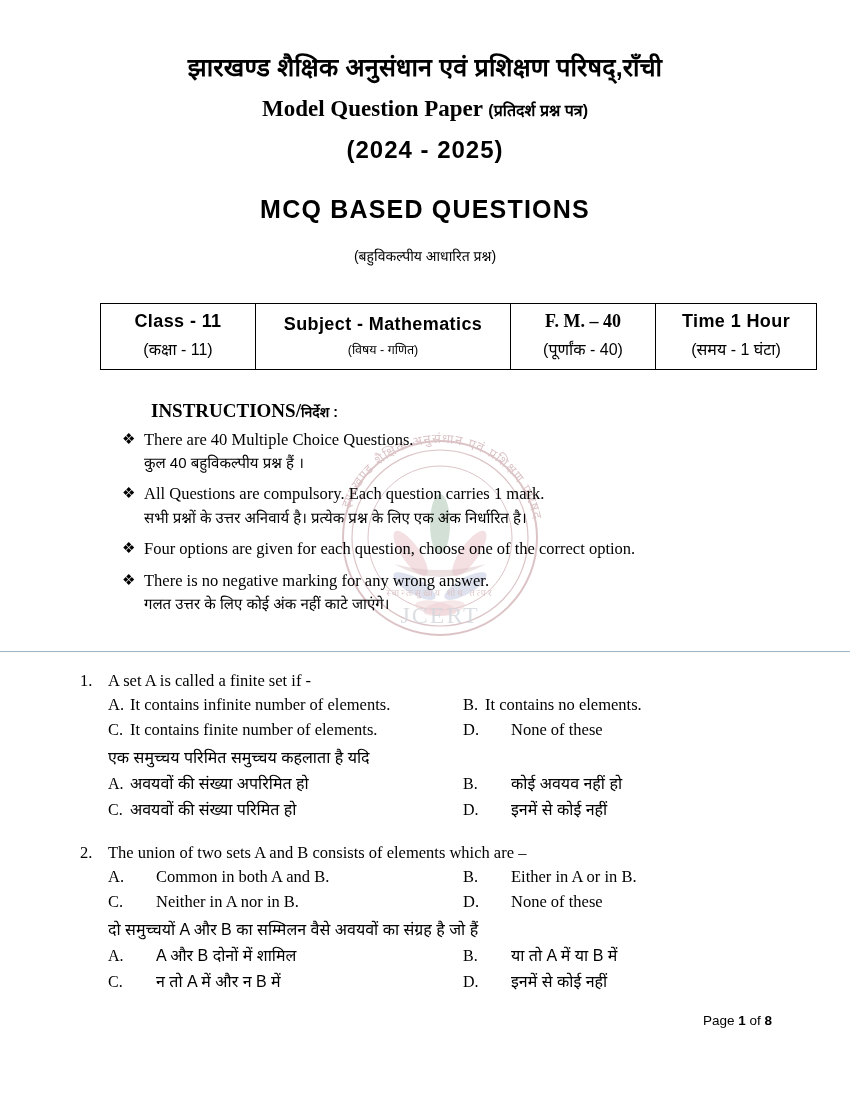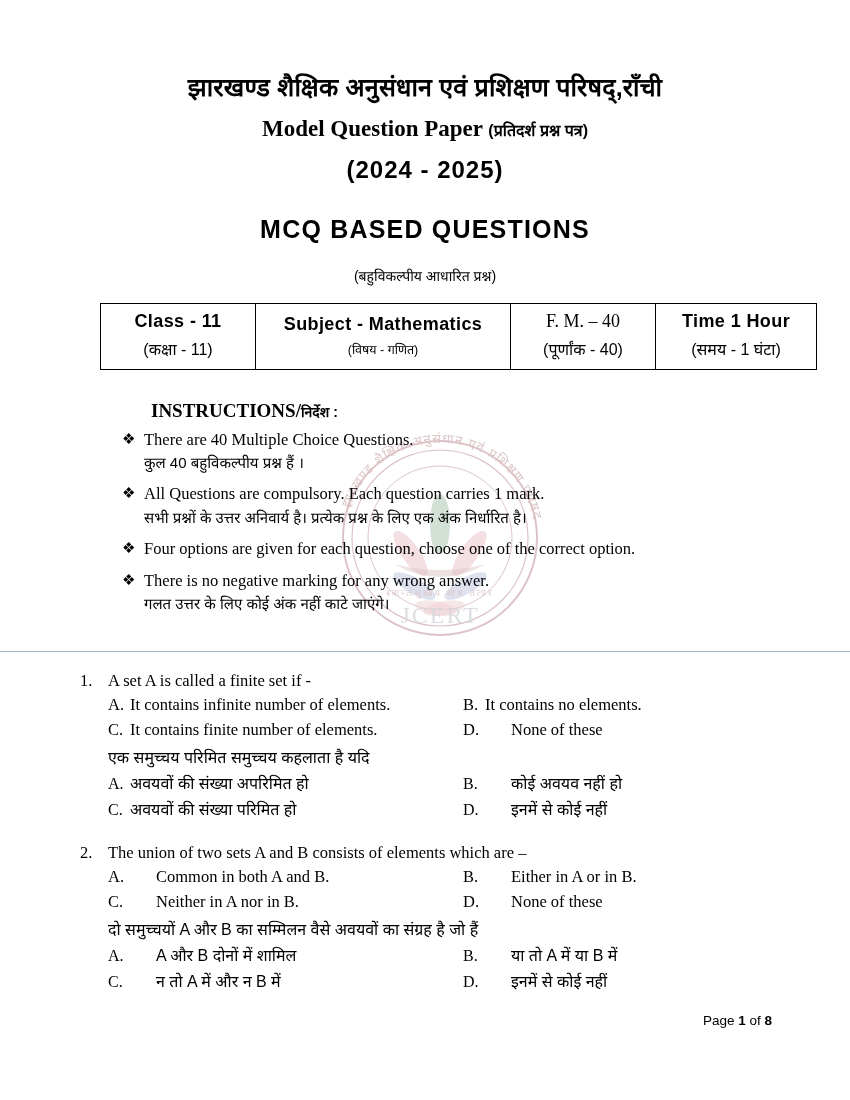--- a/index.html
+++ b/index.html
@@ -33,21 +33,21 @@
     opacity: 0.30;
     pointer-events: none;
     z-index: 0;
   }
 
   
   .header {
     position: relative;
     z-index: 2;
     text-align: center;
-    padding-top: 72px;
+    padding-top: 52px;
   }
   .org-title {
     font-family: "Liberation Sans", "DejaVu Sans", sans-serif;
     font-weight: bold;
     font-size: 25px;
     letter-spacing: 0.2px;
     line-height: 1.2;
     color: #000;
   }
   .model-line {
@@ -109,21 +109,21 @@
   .cell-main-sans {
     font-family: "Liberation Sans", "DejaVu Sans", sans-serif;
     font-size: 18px;
     font-weight: bold;
     letter-spacing: 0.4px;
     white-space: nowrap;
   }
   .cell-main-serif {
     font-family: "Liberation Serif", "DejaVu Serif", serif;
     font-size: 18px;
-    font-weight: normal;
+    font-weight: bold;
     white-space: nowrap;
   }
   .cell-sub {
     margin-top: 6px;
     font-family: "Liberation Sans", "DejaVu Sans", sans-serif;
     font-size: 12.5px;
     white-space: nowrap;
   }
   .cell-sub-big {
     font-size: 16px;

